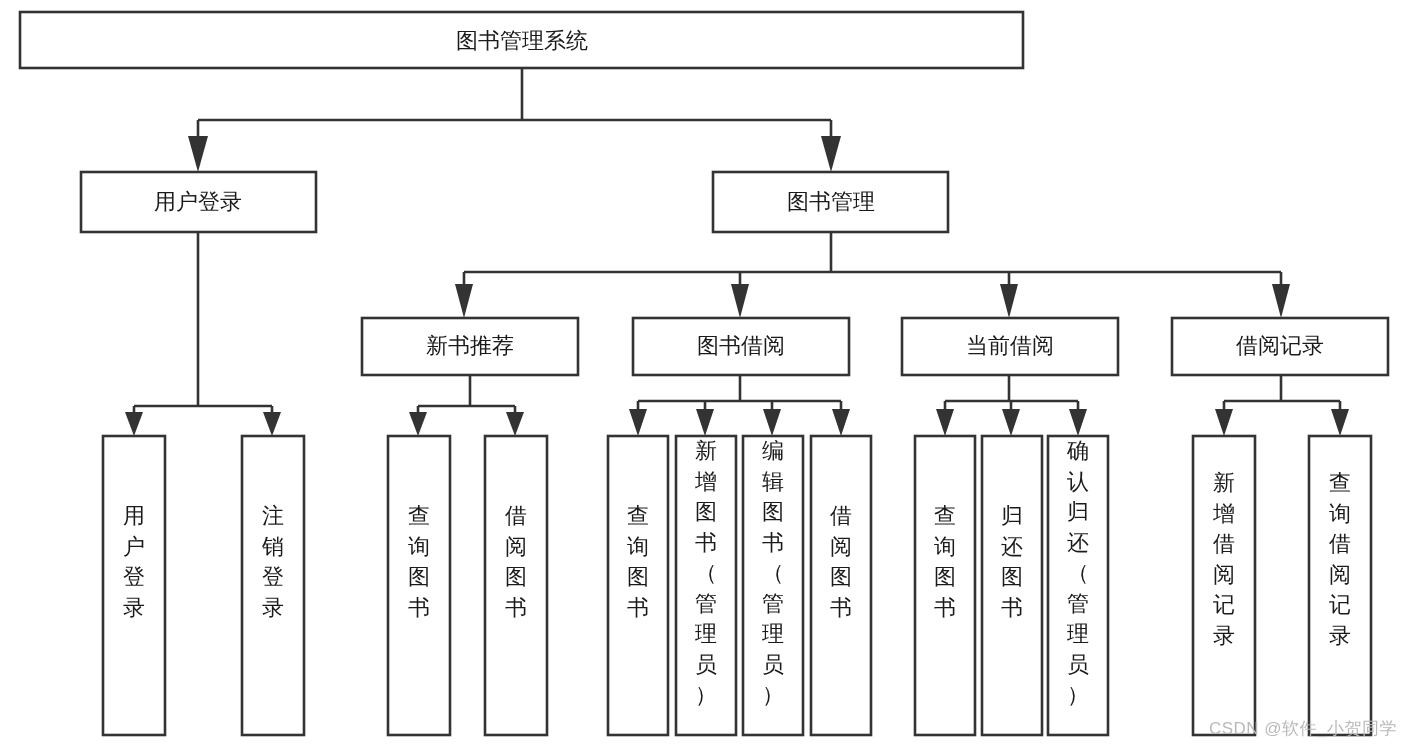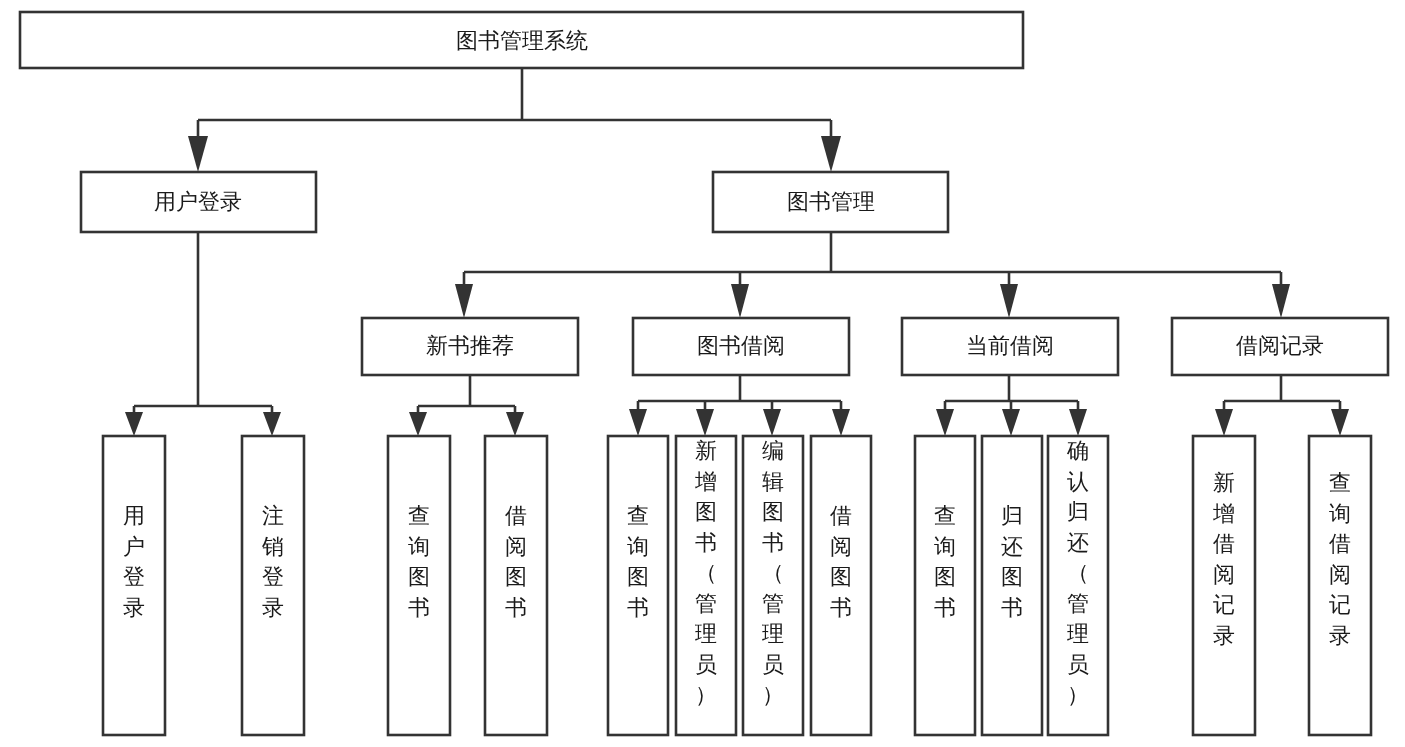--- a/index.html
+++ b/index.html
@@ -244,14 +244,15 @@
       <text class="node-label-v" x="1224" y="490"><tspan x="1224" y="490">新</tspan><tspan x="1224" y="520.5">增</tspan><tspan x="1224" y="551">借</tspan><tspan x="1224" y="581.5">阅</tspan><tspan x="1224" y="612">记</tspan><tspan x="1224" y="642.5">录</tspan></text>
     </g>
 
     <g>
       <rect class="node-box" x="1309" y="436" width="62" height="299"></rect>
       <text class="node-label-v" x="1340" y="490"><tspan x="1340" y="490">查</tspan><tspan x="1340" y="520.5">询</tspan><tspan x="1340" y="551">借</tspan><tspan x="1340" y="581.5">阅</tspan><tspan x="1340" y="612">记</tspan><tspan x="1340" y="642.5">录</tspan></text>
     </g>
 
   </svg>
 
+  <div class="watermark">CSDN @软件_小贺同学</div>
 
 </div>
 
 </body></html>

